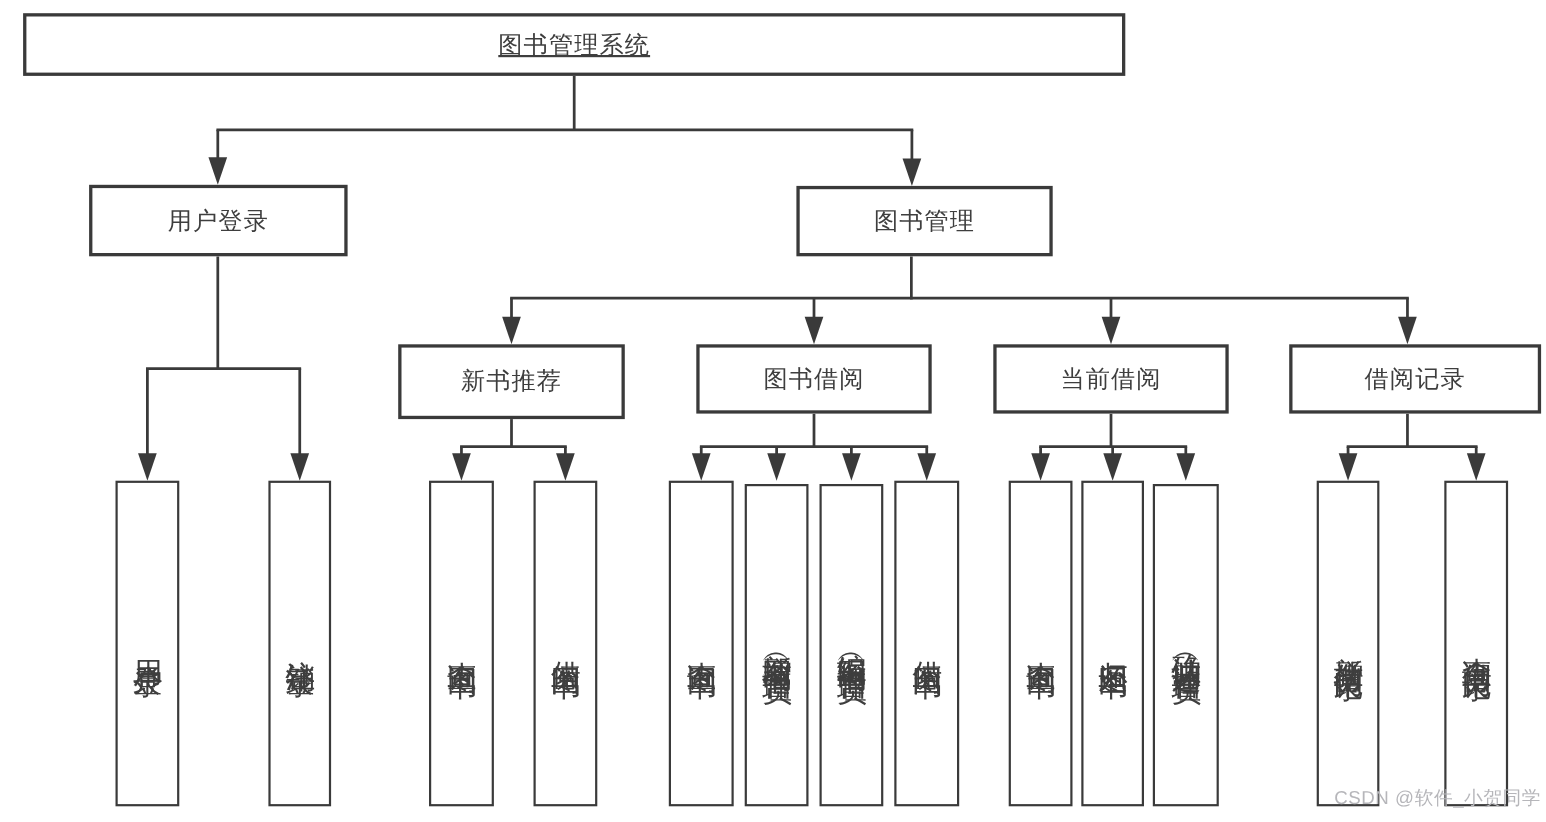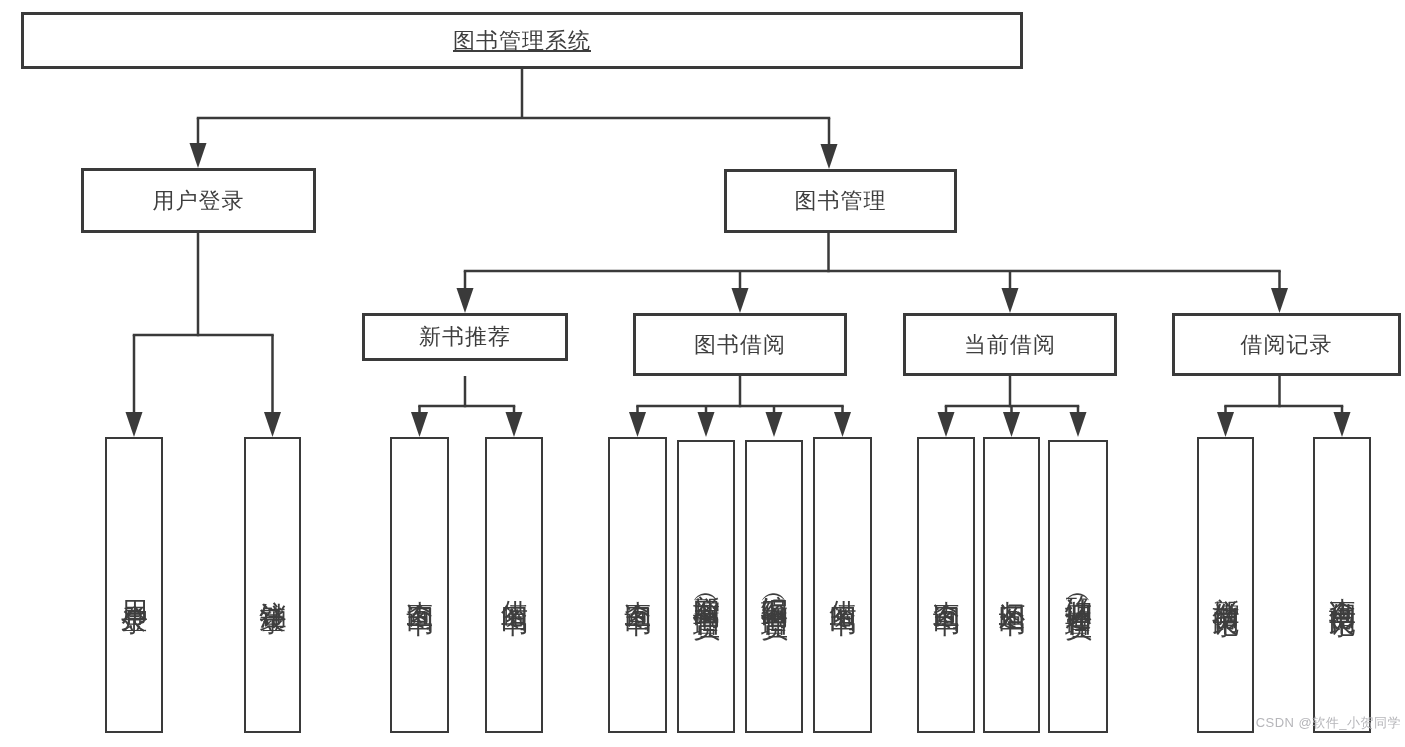--- a/index.html
+++ b/index.html
@@ -30,21 +30,21 @@
   .leaf{border-width:2.5px;}
   .leaf .vtext{
     writing-mode:vertical-lr;
     text-orientation:mixed;
     font-size:27px;
     line-height:1;
     letter-spacing:3px;
   }
   #watermark{
     position:absolute;right:4px;top:714px;
-    font-size:13px;letter-spacing:0.5px;
+    font-size:17px;letter-spacing:0.5px;
     color:var(--wm);z-index:5;white-space:nowrap;
   }
 </style>
 </head>
 <body>
 
 <div id="canvas">
 
   <svg id="connectors" viewBox="0 0 1405 747" xmlns="http://www.w3.org/2000/svg">
     <g stroke="currentColor" stroke-width="2.5">
@@ -116,21 +116,21 @@
     <span class="lbl">图书管理系统</span>
   </div>
 
   <div class="box l2" style="left:81px;top:168px;width:235px;height:65px;">
     <span class="lbl">用户登录</span>
   </div>
   <div class="box l2" style="left:712px;top:169px;width:233px;height:64px;margin-left:12px;">
     <span class="lbl">图书管理</span>
   </div>
 
-  <div class="box l3" style="left:362px;top:313px;width:206px;height:48px;">
+  <div class="box l3" style="left:362px;top:313px;width:206px;height:68px;">
     <span class="lbl">新书推荐</span>
   </div>
   <div class="box l3" style="left:633px;top:313px;width:214px;height:63px;text-align:right;">
     <span class="lbl">图书借阅</span>
   </div>
   <div class="box l3" style="left:903px;top:313px;width:214px;height:63px;justify-content:center;">
     <span class="lbl">当前借阅</span>
   </div>
   <div class="box l3" style="left:1172px;top:313px;width:229px;height:63px;">
     <span class="lbl">借阅记录</span>

